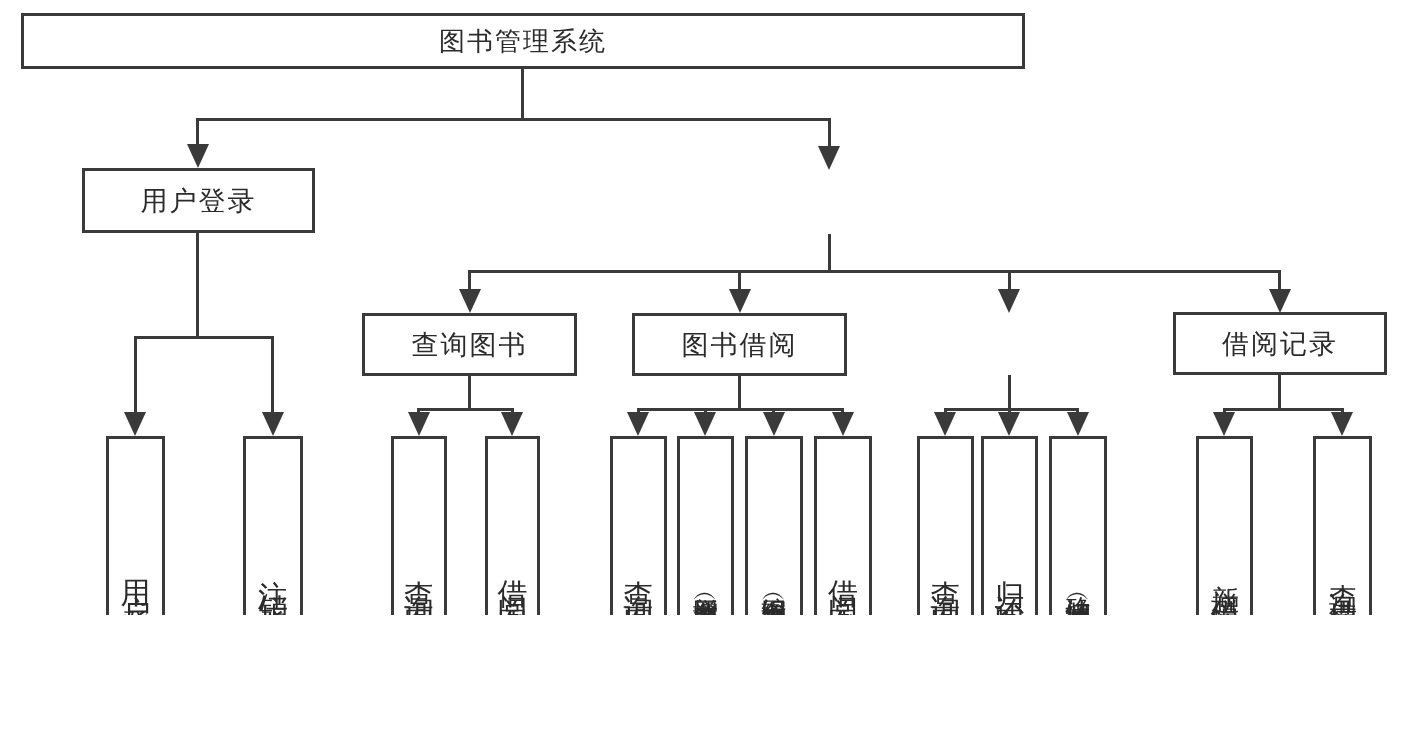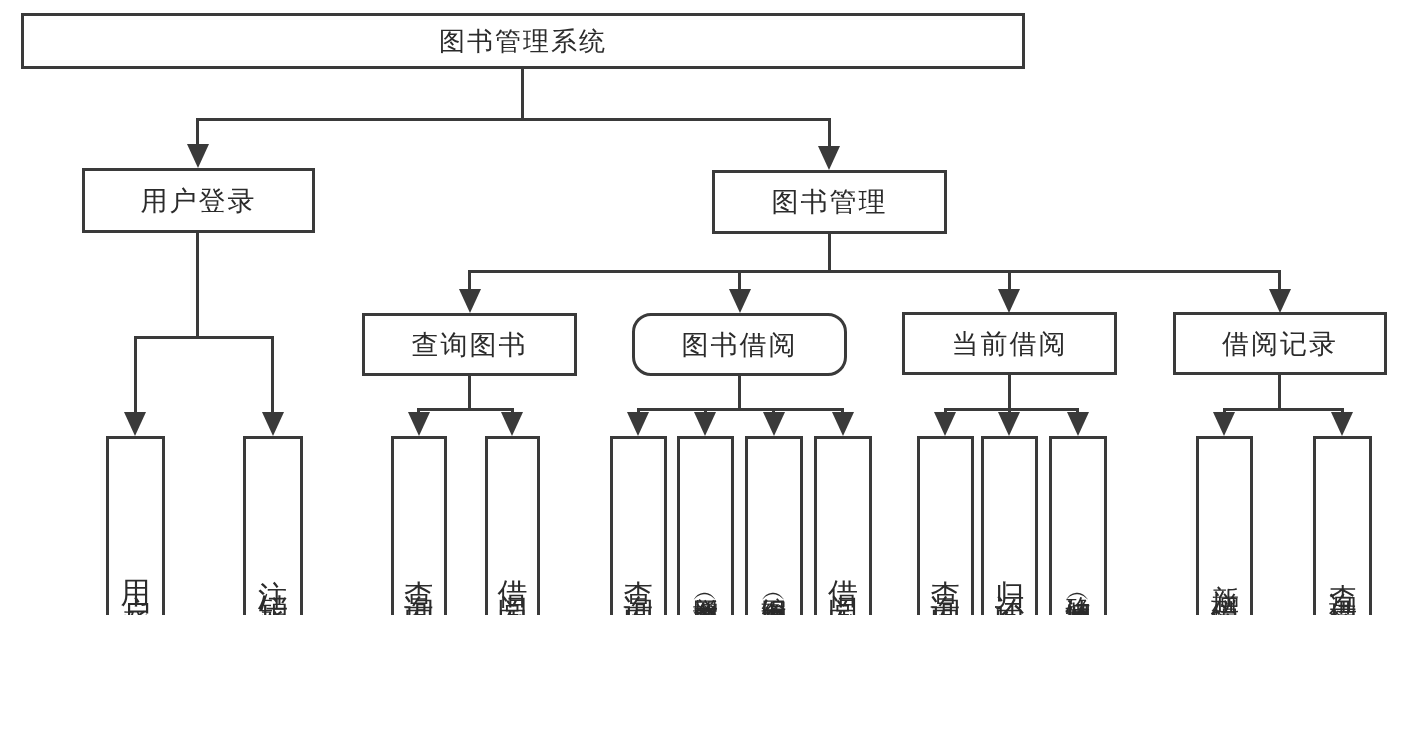--- a/index.html
+++ b/index.html
@@ -86,32 +86,26 @@
   <div class="arrow" style="left:1213px;top:412px;"></div>
   <div class="arrow" style="left:1331px;top:412px;"></div>
 
   <div class="bx" style="left:21px;top:13px;width:1004px;height:56px;">
     <span class="lbl-root">图书管理系统</span>
   </div>
 
   <div class="bx" style="left:82px;top:168px;width:233px;height:65px;">
     <span class="lbl-h">用户登录</span>
   </div>
-  <div class="bx" style="left:712px;top:170px;width:235px;height:64px;">
-    <span class="lbl-h">图书管理</span>
-  </div>
 
   <div class="bx" style="left:362px;top:313px;width:215px;height:63px;">
     <span class="lbl-h">查询图书</span>
   </div>
-  <div class="bx" style="left:632px;top:313px;width:215px;height:63px;border-radius:19px;">
+  <div class="bx" style="left:632px;top:313px;width:215px;height:63px;">
     <span class="lbl-h">图书借阅</span>
-  </div>
-  <div class="bx" style="left:902px;top:312px;width:215px;height:63px;">
-    <span class="lbl-h">当前借阅</span>
   </div>
   <div class="bx" style="left:1173px;top:312px;width:214px;height:63px;">
     <span class="lbl-h">借阅记录</span>
   </div>
 
   <div class="bx" style="left:106px;top:436px;width:59px;height:299px;">
     <span class="vt t4">用户登录</span>
   </div>
   <div class="bx" style="left:243px;top:436px;width:60px;height:299px;">
     <span class="vt t4">注销登录</span>

